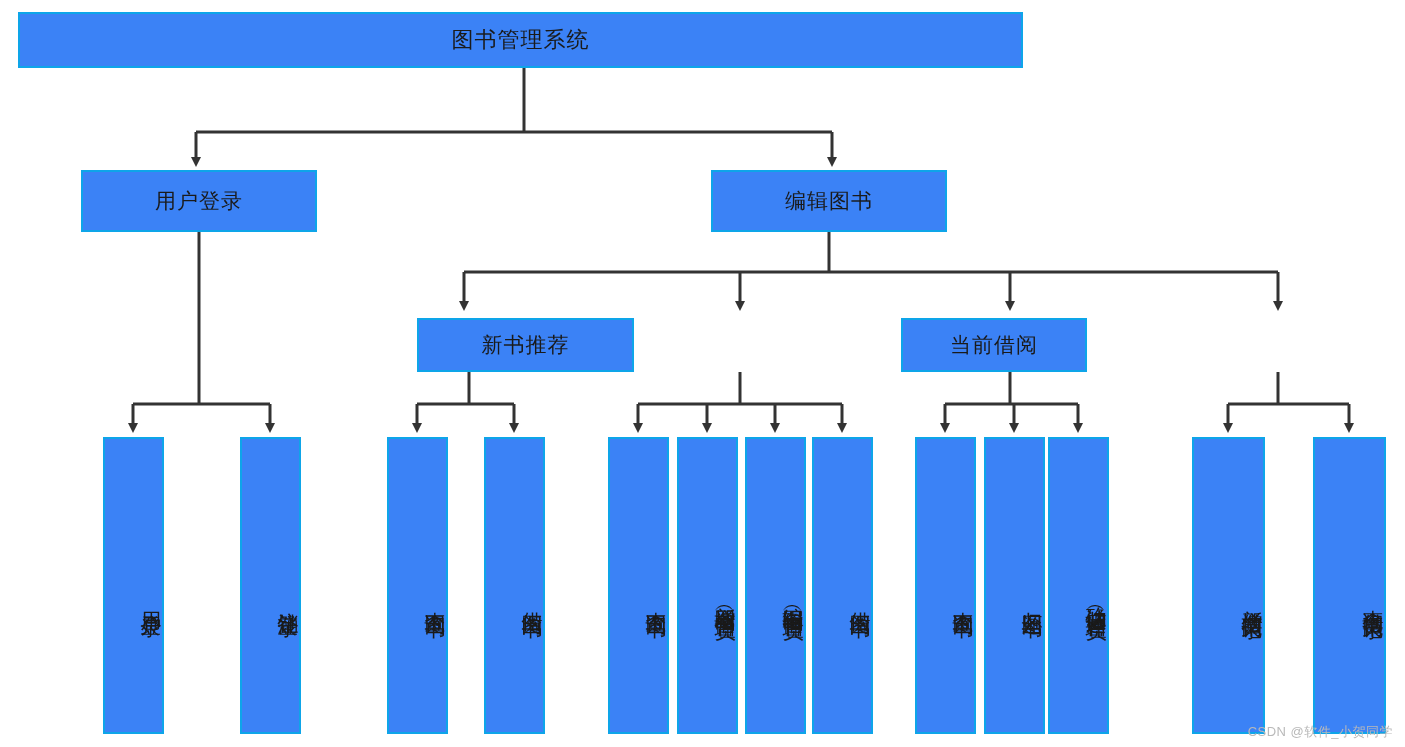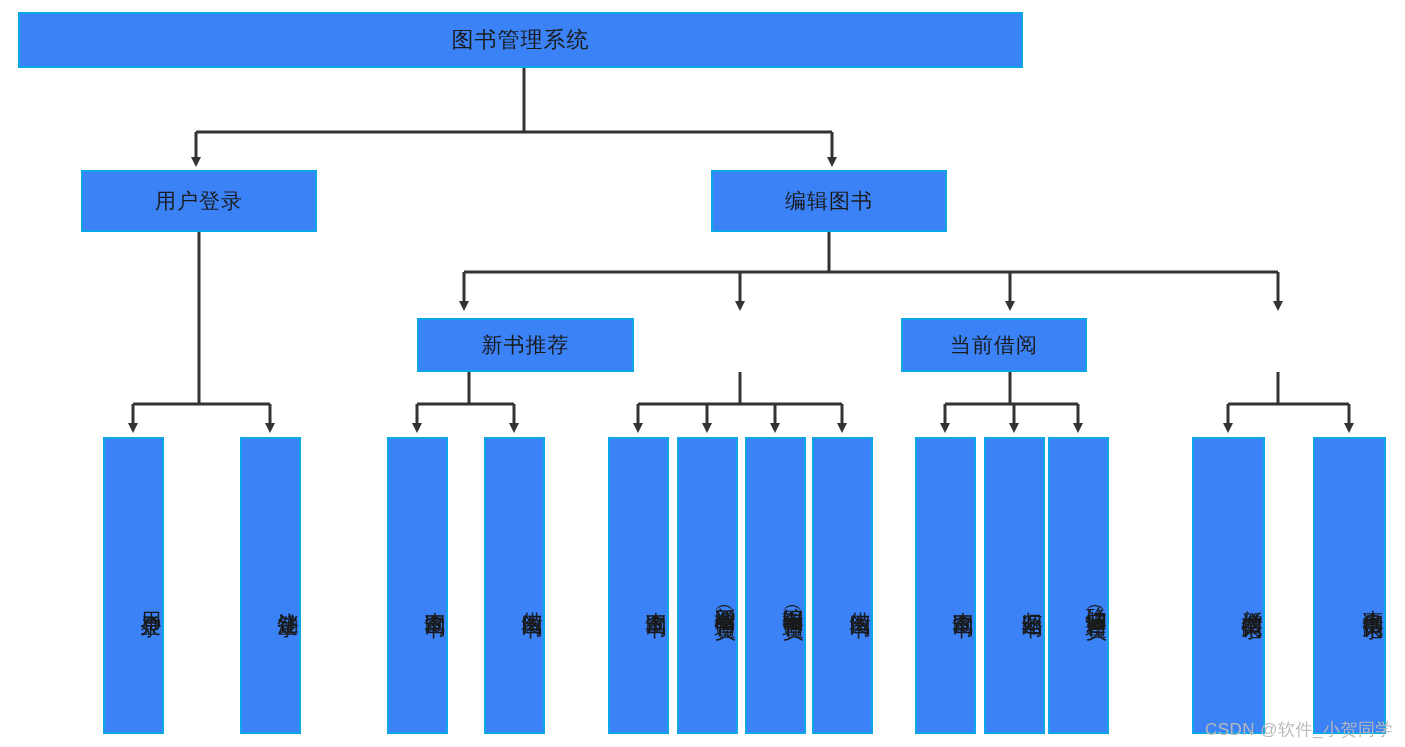--- a/index.html
+++ b/index.html
@@ -50,21 +50,21 @@
     left: 0;
     top: 0;
     width: 1405px;
     height: 747px;
     pointer-events: none;
   }
   .watermark {
     position: absolute;
     right: 12px;
     bottom: 6px;
-    font-size: 17px;
+    font-size: 13px;
     color: #b9b9b9;
     white-space: nowrap;
     letter-spacing: 0.5px;
   }
 </style>
 </head>
 <body>
 
 <div id="canvas">
 

